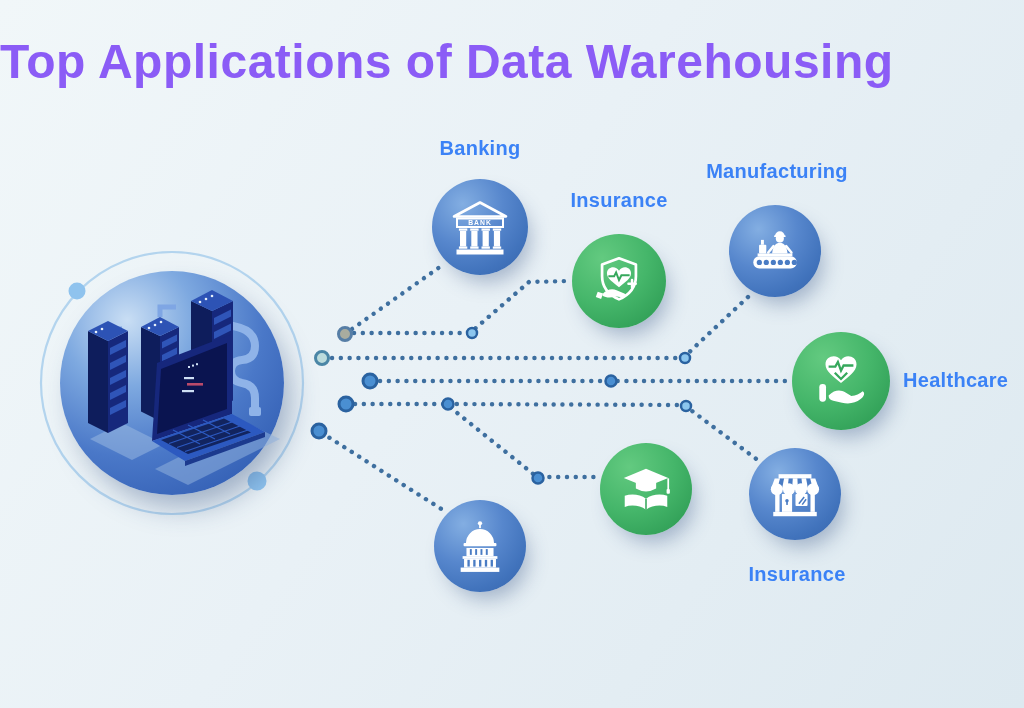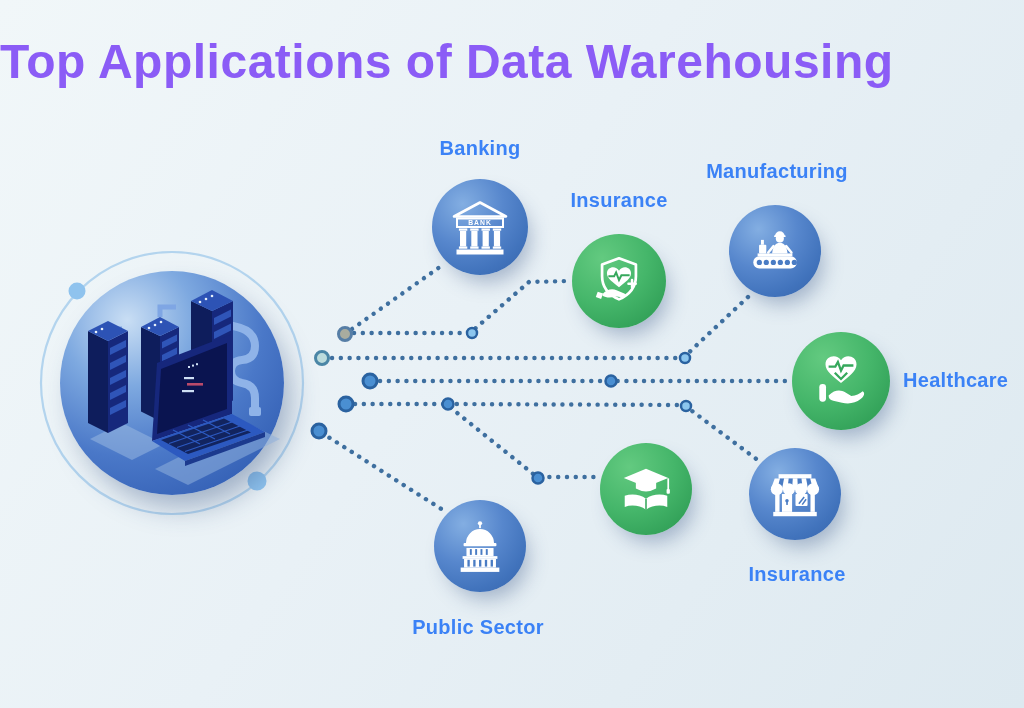--- a/index.html
+++ b/index.html
@@ -280,15 +280,14 @@
       <g fill="#4a7cc4">
         <rect x="17" y="44.3" width="2.4" height="7"></rect>
           <rect x="23" y="44.3" width="2.4" height="7"></rect>
         <rect x="29" y="44.3" width="2.4" height="7"></rect>
           <rect x="35" y="44.3" width="2.4" height="7"></rect>
           <rect x="41" y="44.3" width="2.4" height="7"></rect>
       </g>
       <rect x="10" y="52.3" width="40" height="4.5" fill="#fff"></rect>
     </svg>
   </div>
-  <div class="app-label" id="label-public-sector">Public Sector</div>
 
 </div>
 
 </body></html>

